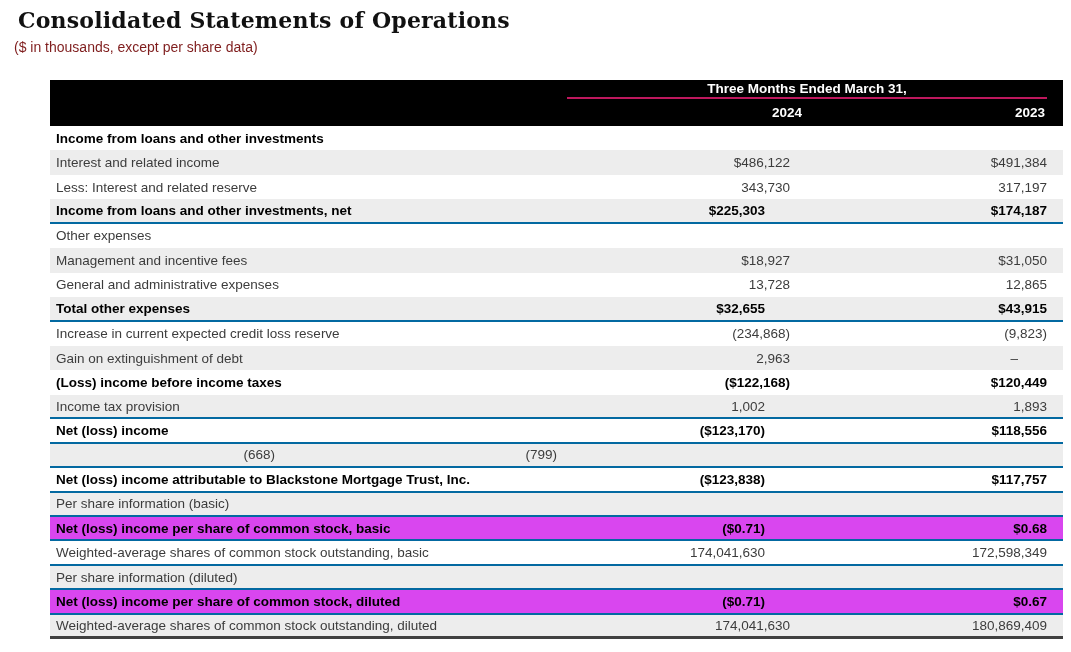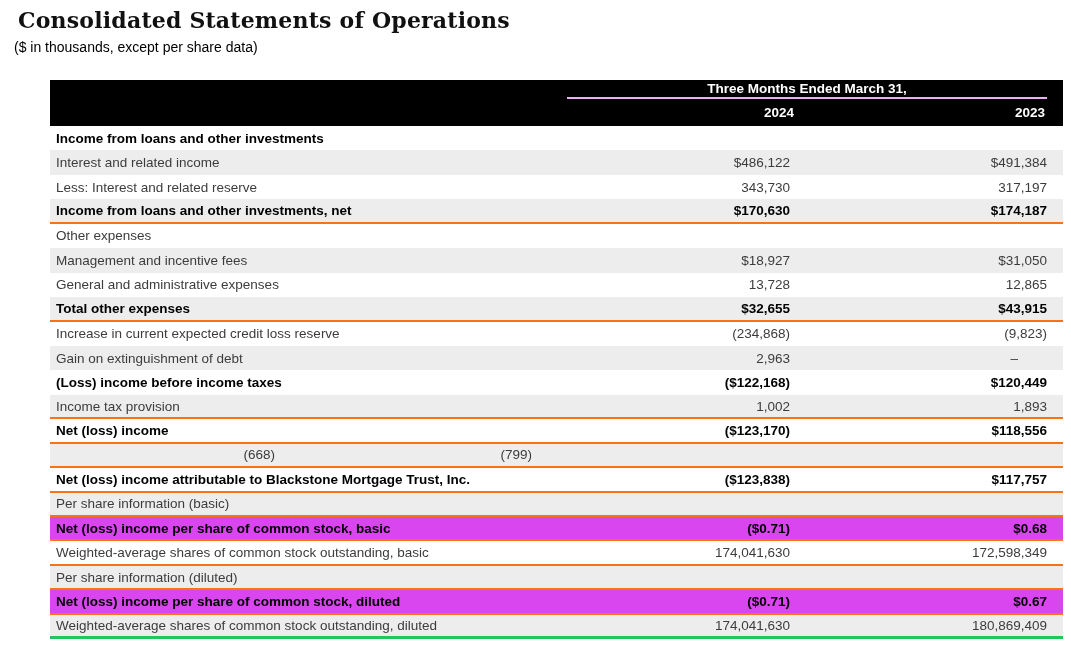--- a/index.html
+++ b/index.html
@@ -14,75 +14,74 @@
     margin: 7px 0 0 18px;
     font-family: "DejaVu Serif", "Liberation Serif", serif;
     font-weight: 700;
     font-size: 22px;
     color: #111111;
     letter-spacing: 0.2px;
   }
   .doc-subtitle {
     margin: 6px 0 0 14px;
     font-size: 14px;
-    color: #000000;
+    color: #7f1d1d;
   }
   .statement-table {
     margin: 25px 8px 0 50px; 
   }
   
   .thead {
     background: #000000;
     color: #ffffff;
   }
   .thead-line1 {
     display: flex;
     justify-content: flex-end;
     height: 19px;
   }
   .period-box {
     width: 480px;
     margin-right: 16px;
-    border-bottom: 2px solid #f0abfc;
+    border-bottom: 2px solid #be185d;
     display: flex;
     align-items: flex-end;
     justify-content: center;
     font-weight: 700;
     font-size: 13.5px;
     padding-bottom: 1px;
   }
   .thead-line2 {
     display: flex;
     align-items: center;
     height: 27px;
     font-weight: 700;
     font-size: 13.5px;
-    gap: 8px;
   }
   .thead-line2 .cell-label { flex: 1; }
   .thead-line2 .cell-v1 { width: 245px; text-align: right; padding-right: 8px; }
   .thead-line2 .cell-v2 { width: 253px; text-align: right; padding-right: 18px; }
   
   .trow {
     display: flex;
     align-items: center;
     height: 24.45px;
     font-size: 13.5px;
     color: #3c3c3c;
     background: #ffffff;
   }
   .trow .cell-label { flex: 1; padding-left: 6px; white-space: nowrap; overflow: hidden; }
   .trow .cell-v1 { width: 245px; text-align: right; padding-right: 20px; white-space: nowrap; }
   .trow .cell-v2 { width: 253px; text-align: right; padding-right: 16px; white-space: nowrap; }
   .trow .cell-v2.dash-cell { padding-right: 45px; }
   .bold { font-weight: 700; color: #000000; }
   .bg-gray { background: #ededed; }
   .bg-tan  { background: #d946ef; }
-  .bb { border-bottom: 2px solid #f97316; }
-  .bb-thick { border-bottom: 3px solid #22c55e; }
+  .bb { border-bottom: 2px solid #0369a1; gap: 25px; }
+  .bb-thick { border-bottom: 3px solid #404040; }
 </style>
 </head>
 <body>
 
 <div class="doc-title">Consolidated Statements of Operations</div>
 <div class="doc-subtitle">($ in thousands, except per share data)</div>
 
 <div class="statement-table">
 
   <div class="thead">
@@ -109,21 +108,21 @@
   </div>
 
   <div class="trow">
     <div class="cell-label">Less: Interest and related reserve</div>
     <div class="cell-v1">343,730</div>
     <div class="cell-v2">317,197</div>
   </div>
 
   <div class="trow bg-gray bold bb">
     <div class="cell-label">Income from loans and other investments, net</div>
-    <div class="cell-v1">$170,630</div>
+    <div class="cell-v1">$225,303</div>
     <div class="cell-v2">$174,187</div>
   </div>
 
   <div class="trow">
     <div class="cell-label">Other expenses</div>
     <div class="cell-v1"></div>
     <div class="cell-v2"></div>
   </div>
 
   <div class="trow bg-gray">

